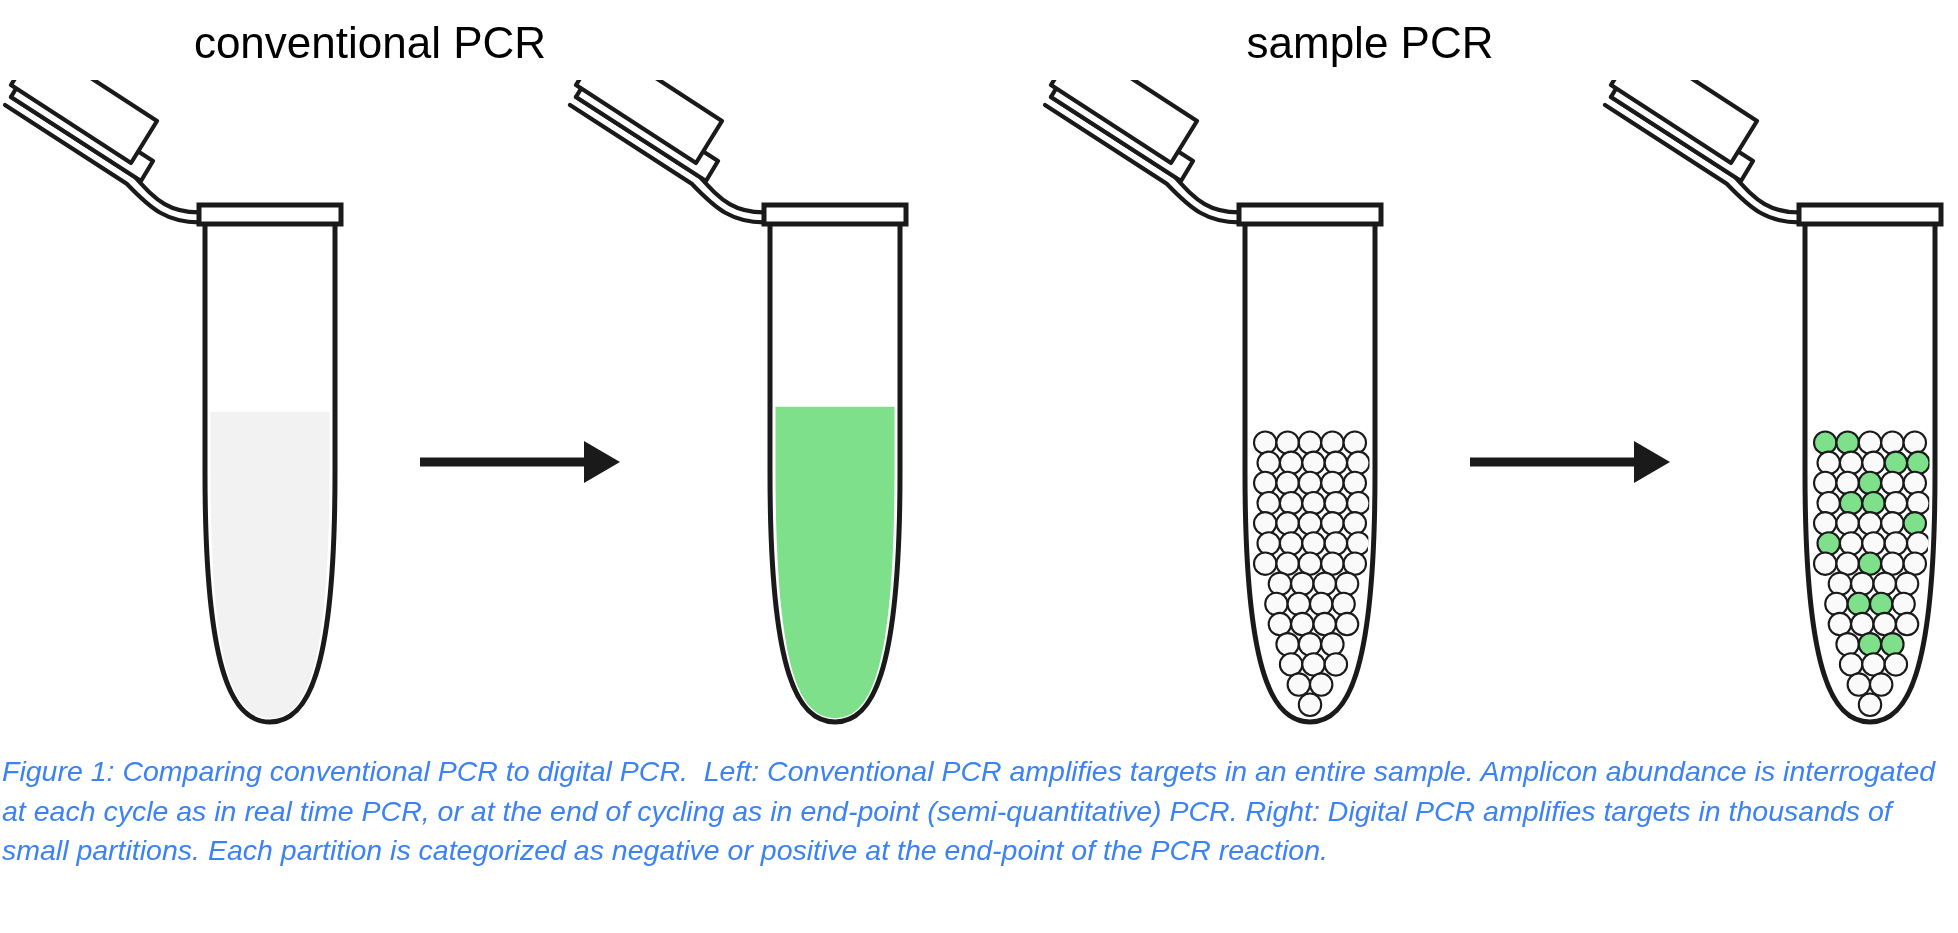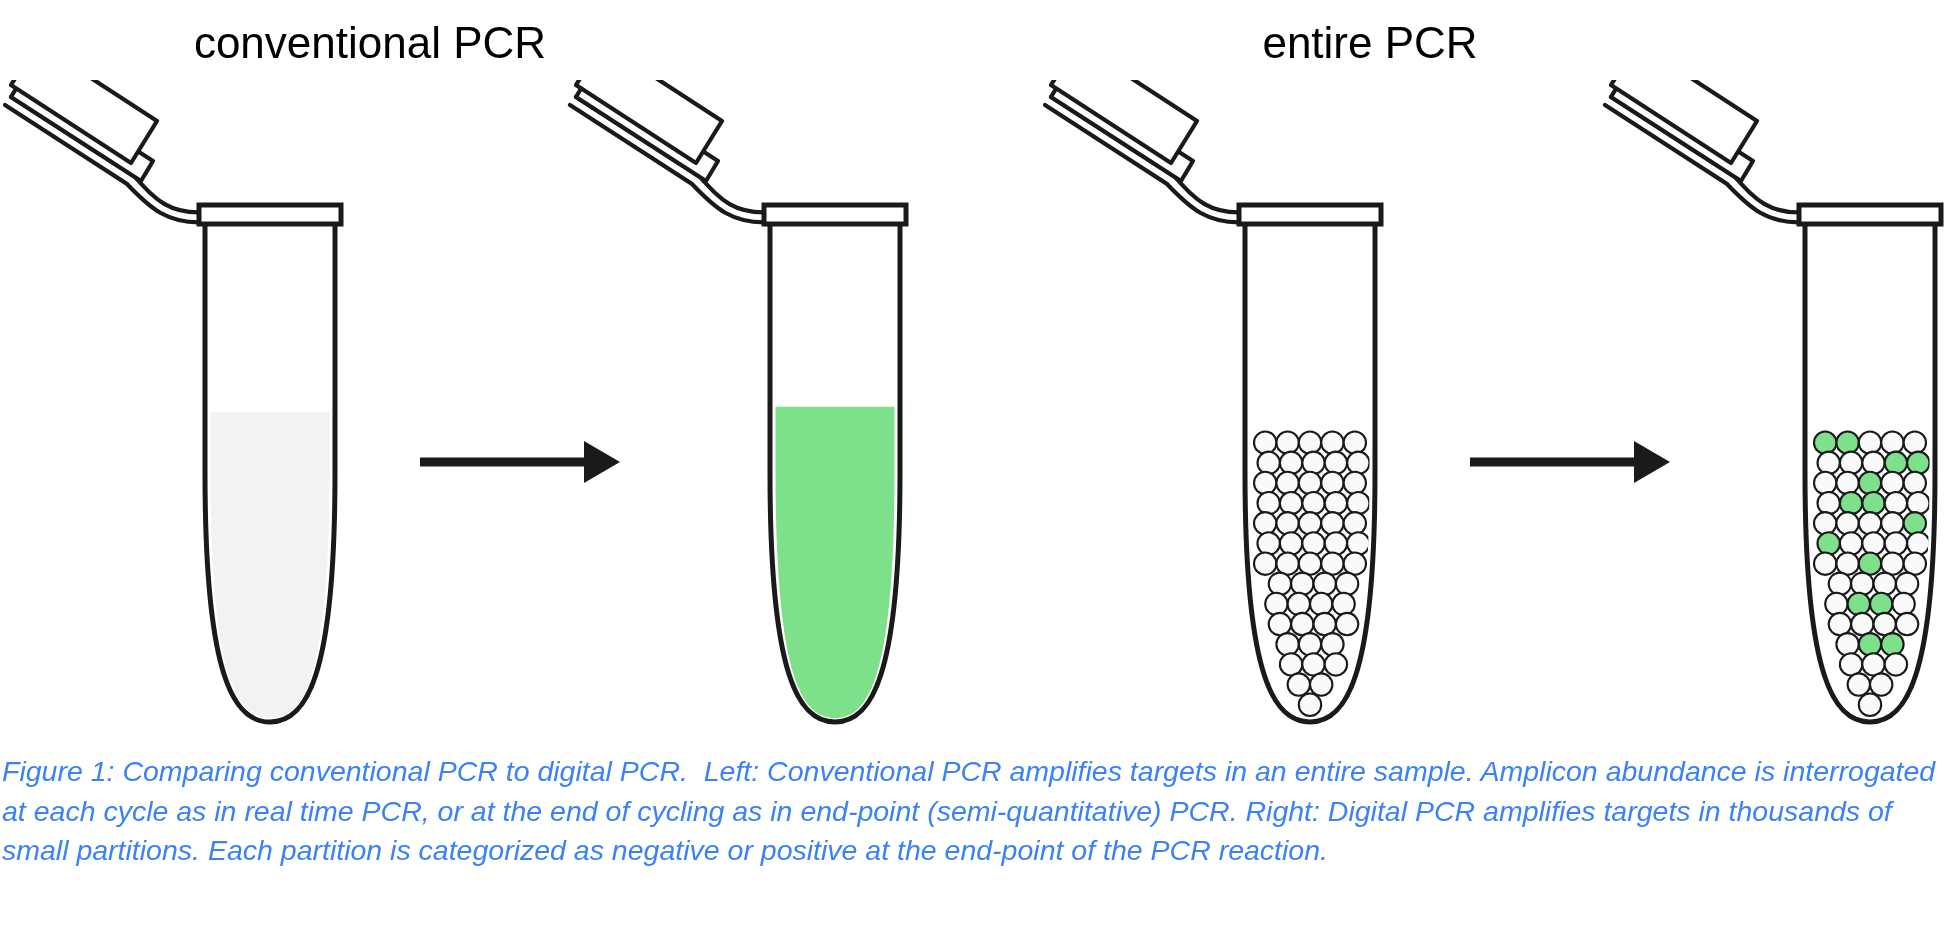--- a/index.html
+++ b/index.html
@@ -69,21 +69,21 @@
     white-space: pre-wrap;
   }
 </style>
 </head>
 <body>
 
 <div class="figure-root">
 
   <div class="panel-title" id="title-conventional">conventional PCR</div>
 
-  <div class="panel-title" id="title-digital">entire PCR</div>
+  <div class="panel-title" id="title-digital">sample PCR</div>
 
   <svg id="diagram-canvas" viewBox="0 0 1958 660" preserveAspectRatio="none">
     <defs>
 
       <clipPath id="clip-body-1">
           <path d="M 8 22 L 8 300 Q 8 430 67 468 Q 126 430 126 300 L 126 22 Z"></path>
         </clipPath>
       <clipPath id="clip-body-2">
           <path d="M 8 22 L 8 300 Q 8 430 67 468 Q 126 430 126 300 L 126 22 Z"></path>
         </clipPath>

